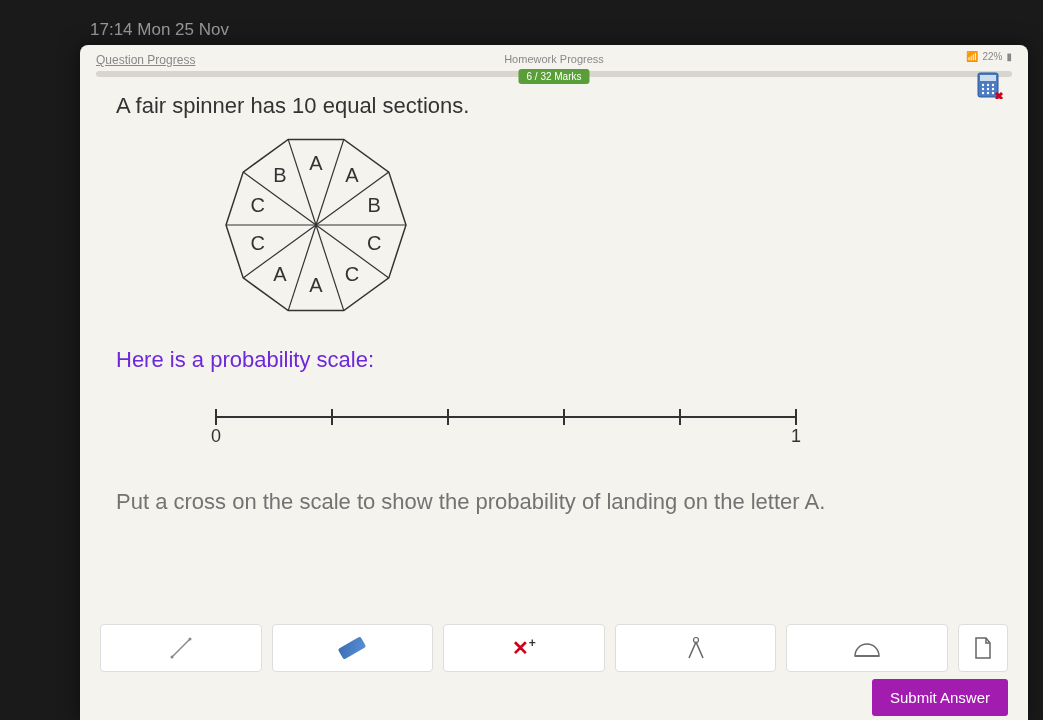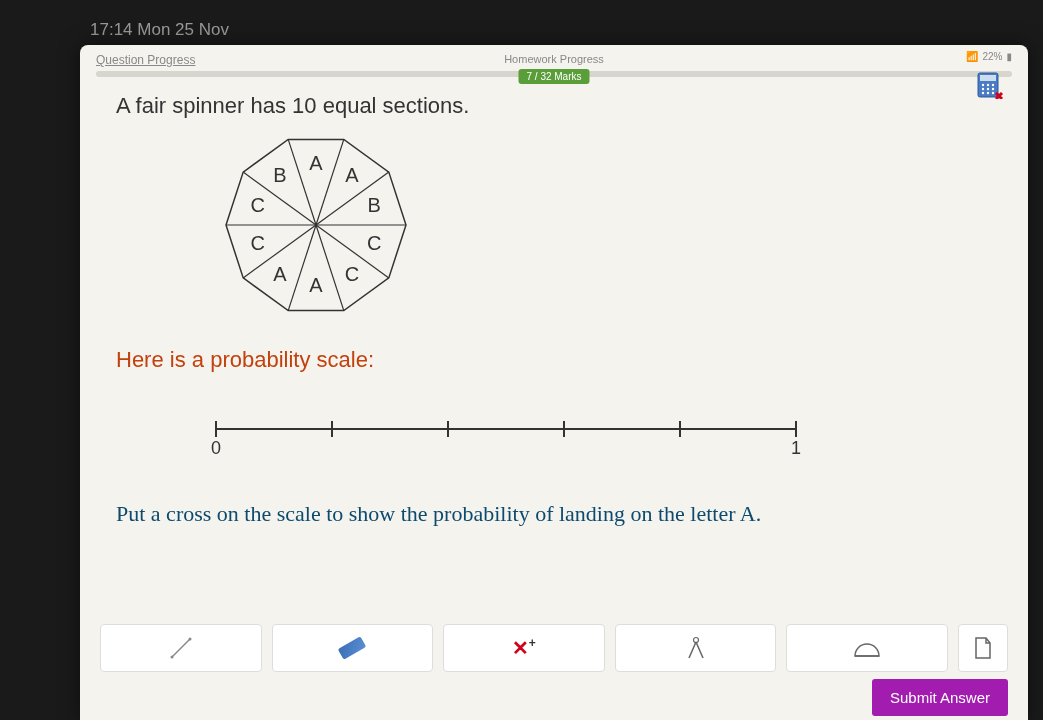--- a/index.html
+++ b/index.html
@@ -93,32 +93,31 @@
       font-size: 22px;
       color: #333;
       margin-bottom: 6px;
     }
     .spinner-wrap {
       margin-left: 100px;
       margin-bottom: 18px;
     }
     .scale-text {
       font-size: 22px;
-      color: #c2410c;
-      margin-bottom: 36px;
+      color: #6d28d9;
+      margin-bottom: 24px;
     }
     .scale-wrap {
       margin-left: 80px;
       margin-bottom: 28px;
     }
     .instruction {
       font-size: 22px;
-      color: #0c4a6e;
+      color: #737373;
       margin-bottom: 60px;
-      font-family: Liberation Serif, serif;
     }
     .toolbar {
       position: absolute;
       bottom: 48px;
       left: 0;
       right: 0;
       display: flex;
       gap: 10px;
       padding: 0 20px;
       height: 48px;
@@ -176,21 +175,21 @@
 
   <div class="battery-area">
     <span>📶</span>
     <span>22%</span>
     <span>▮</span>
   </div>
 
   <div class="progress-row">
     <div class="progress-bar"></div>
     <div class="hw-label">Homework Progress</div>
-    <div class="marks-badge">7 / 32 Marks</div>
+    <div class="marks-badge">6 / 32 Marks</div>
   </div>
 
   <div class="calc-icon">
     <svg viewBox="0 0 28 28">
       <rect x="2" y="2" width="20" height="24" rx="2" fill="#4a7bc4" stroke="#2a5a9e"></rect>
       <rect x="4" y="4" width="16" height="6" fill="#cde"></rect>
       <circle cx="7" cy="14" r="1.2" fill="#fff"></circle>
         <circle cx="12" cy="14" r="1.2" fill="#fff"></circle>
         <circle cx="17" cy="14" r="1.2" fill="#fff"></circle>
       <circle cx="7" cy="18" r="1.2" fill="#fff"></circle>

